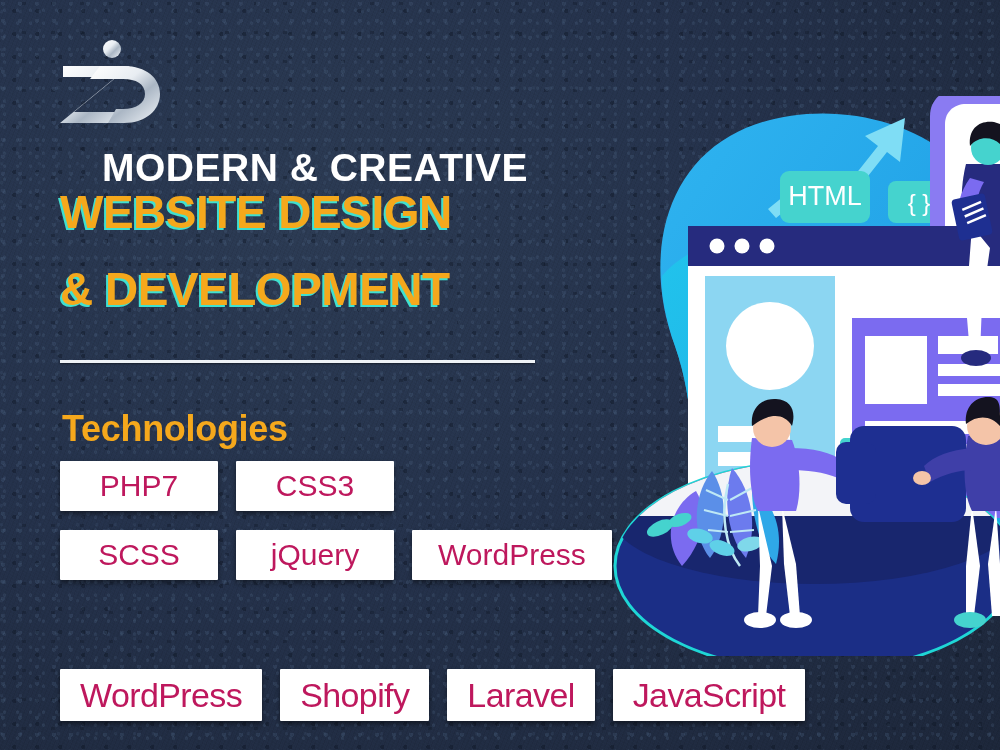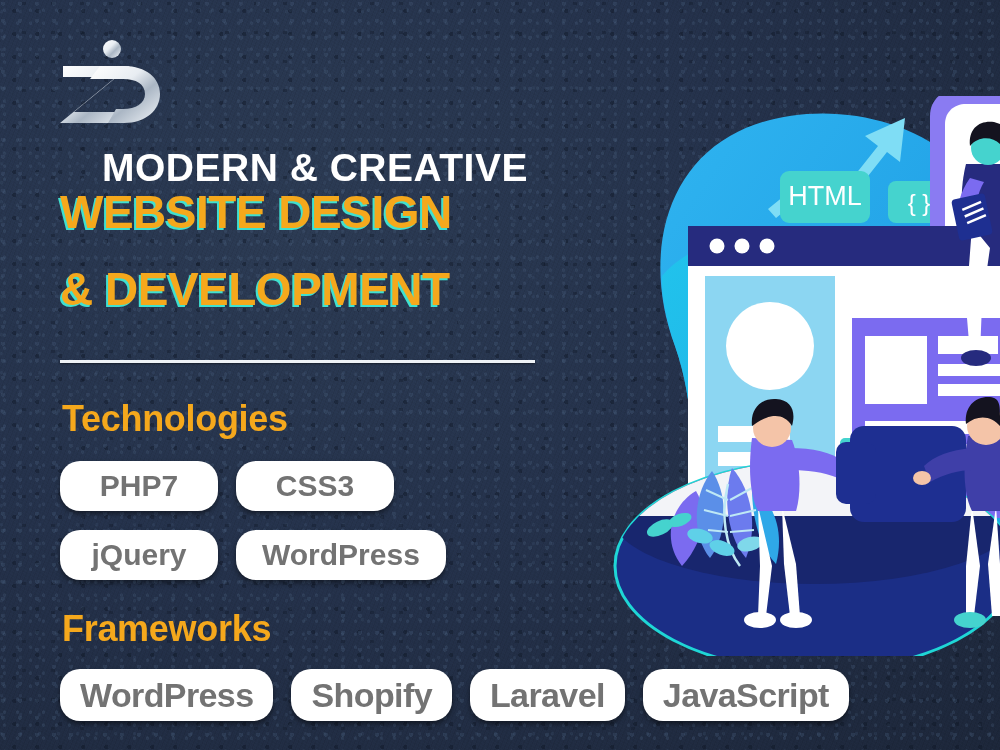--- a/index.html
+++ b/index.html
@@ -58,34 +58,34 @@
     width:475px; height:3px; background:#eef2f6;
     box-shadow:0 1px 2px rgba(0,0,0,.45);
   }
 
   .section-title {
     position:absolute; left:62px;
     font-size:36px; font-weight:bold; color:#F5A81C;
     letter-spacing:-.3px; white-space:nowrap;
     font-stretch:condensed;
   }
-  #tech-title { top:398px; }
+  #tech-title { top:408px; }
   #fw-title   { top:608px; }
 
   
   .pill-row { position:absolute; display:flex; gap:18px; }
   #tech-row-1 { left:60px; top:461px; }
   #tech-row-2 { left:60px; top:530px; }
   #fw-row     { left:60px; top:669px;text-align:center; }
 
   .pill {
     background:#ffffff;
-    border-radius:20px;
+    border-radius:1px;
     display:flex; align-items:center; justify-content:center;
-    color:#737373; font-weight:bold;
+    color:#be185d; font-weight:normal;
     box-shadow:0 3px 5px rgba(0,0,0,.45);
     white-space:nowrap;
   }
   .pill-tech { height:50px; padding:0 26px; font-size:30px; min-width:158px; }
   .pill-fw   { height:52px; padding:0 20px; font-size:34px; font-stretch:condensed; letter-spacing:-.6px; }
 
   
   #illustration {
     position:absolute; left:600px; top:96px;
     width:400px; height:560px;
@@ -122,25 +122,25 @@
   <div id="divider"></div>
 
   <div class="section-title" id="tech-title">Technologies</div>
 
   <div class="pill-row" id="tech-row-1">
     <div class="pill pill-tech">PHP7</div>
     <div class="pill pill-tech">CSS3</div>
   </div>
 
   <div class="pill-row" id="tech-row-2">
+    <div class="pill pill-tech">SCSS</div>
     <div class="pill pill-tech">jQuery</div>
     <div class="pill pill-tech">WordPress</div>
   </div>
 
-  <div class="section-title" id="fw-title">Frameworks</div>
 
   <div class="pill-row" id="fw-row">
     <div class="pill pill-fw">WordPress</div>
     <div class="pill pill-fw">Shopify</div>
     <div class="pill pill-fw">Laravel</div>
     <div class="pill pill-fw">JavaScript</div>
   </div>
 
   <svg id="illustration" viewBox="0 0 400 560">
     <defs>

